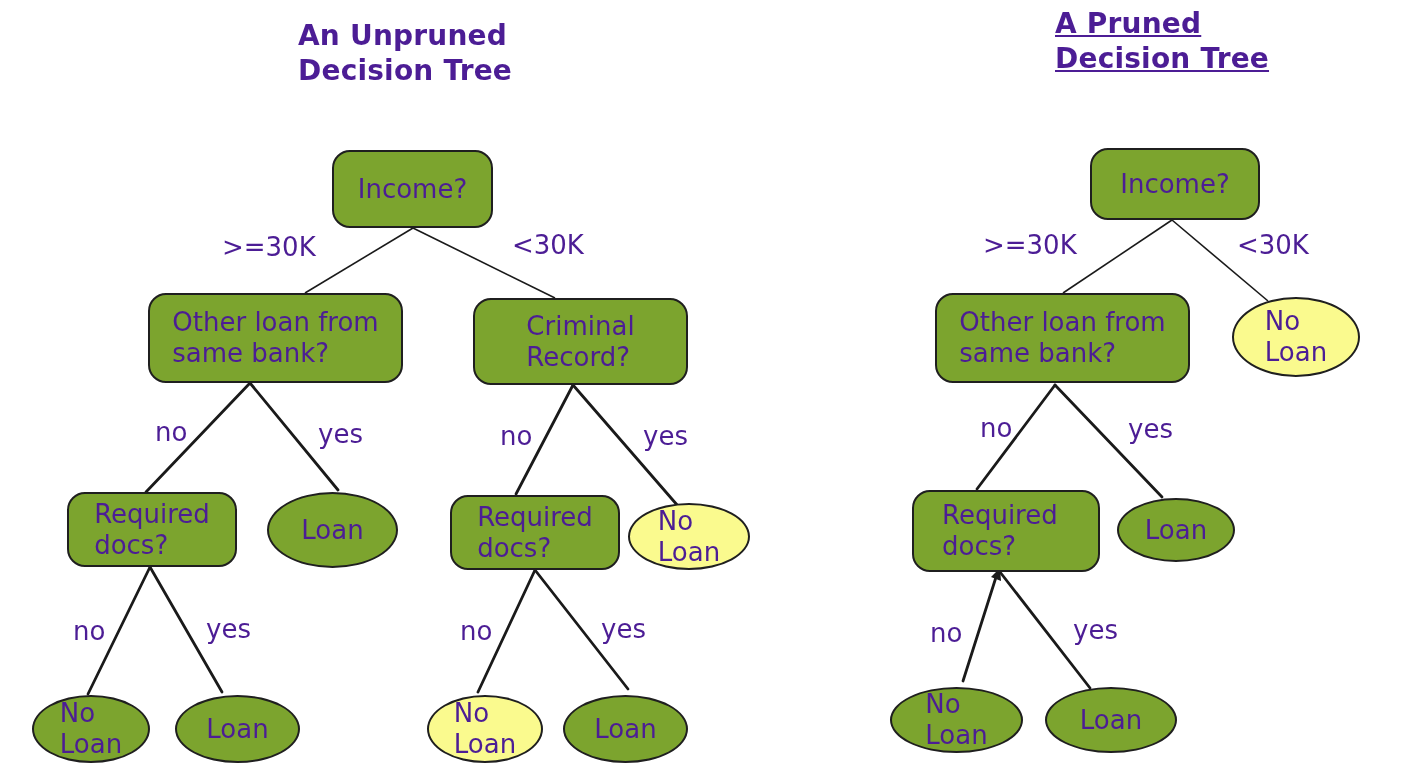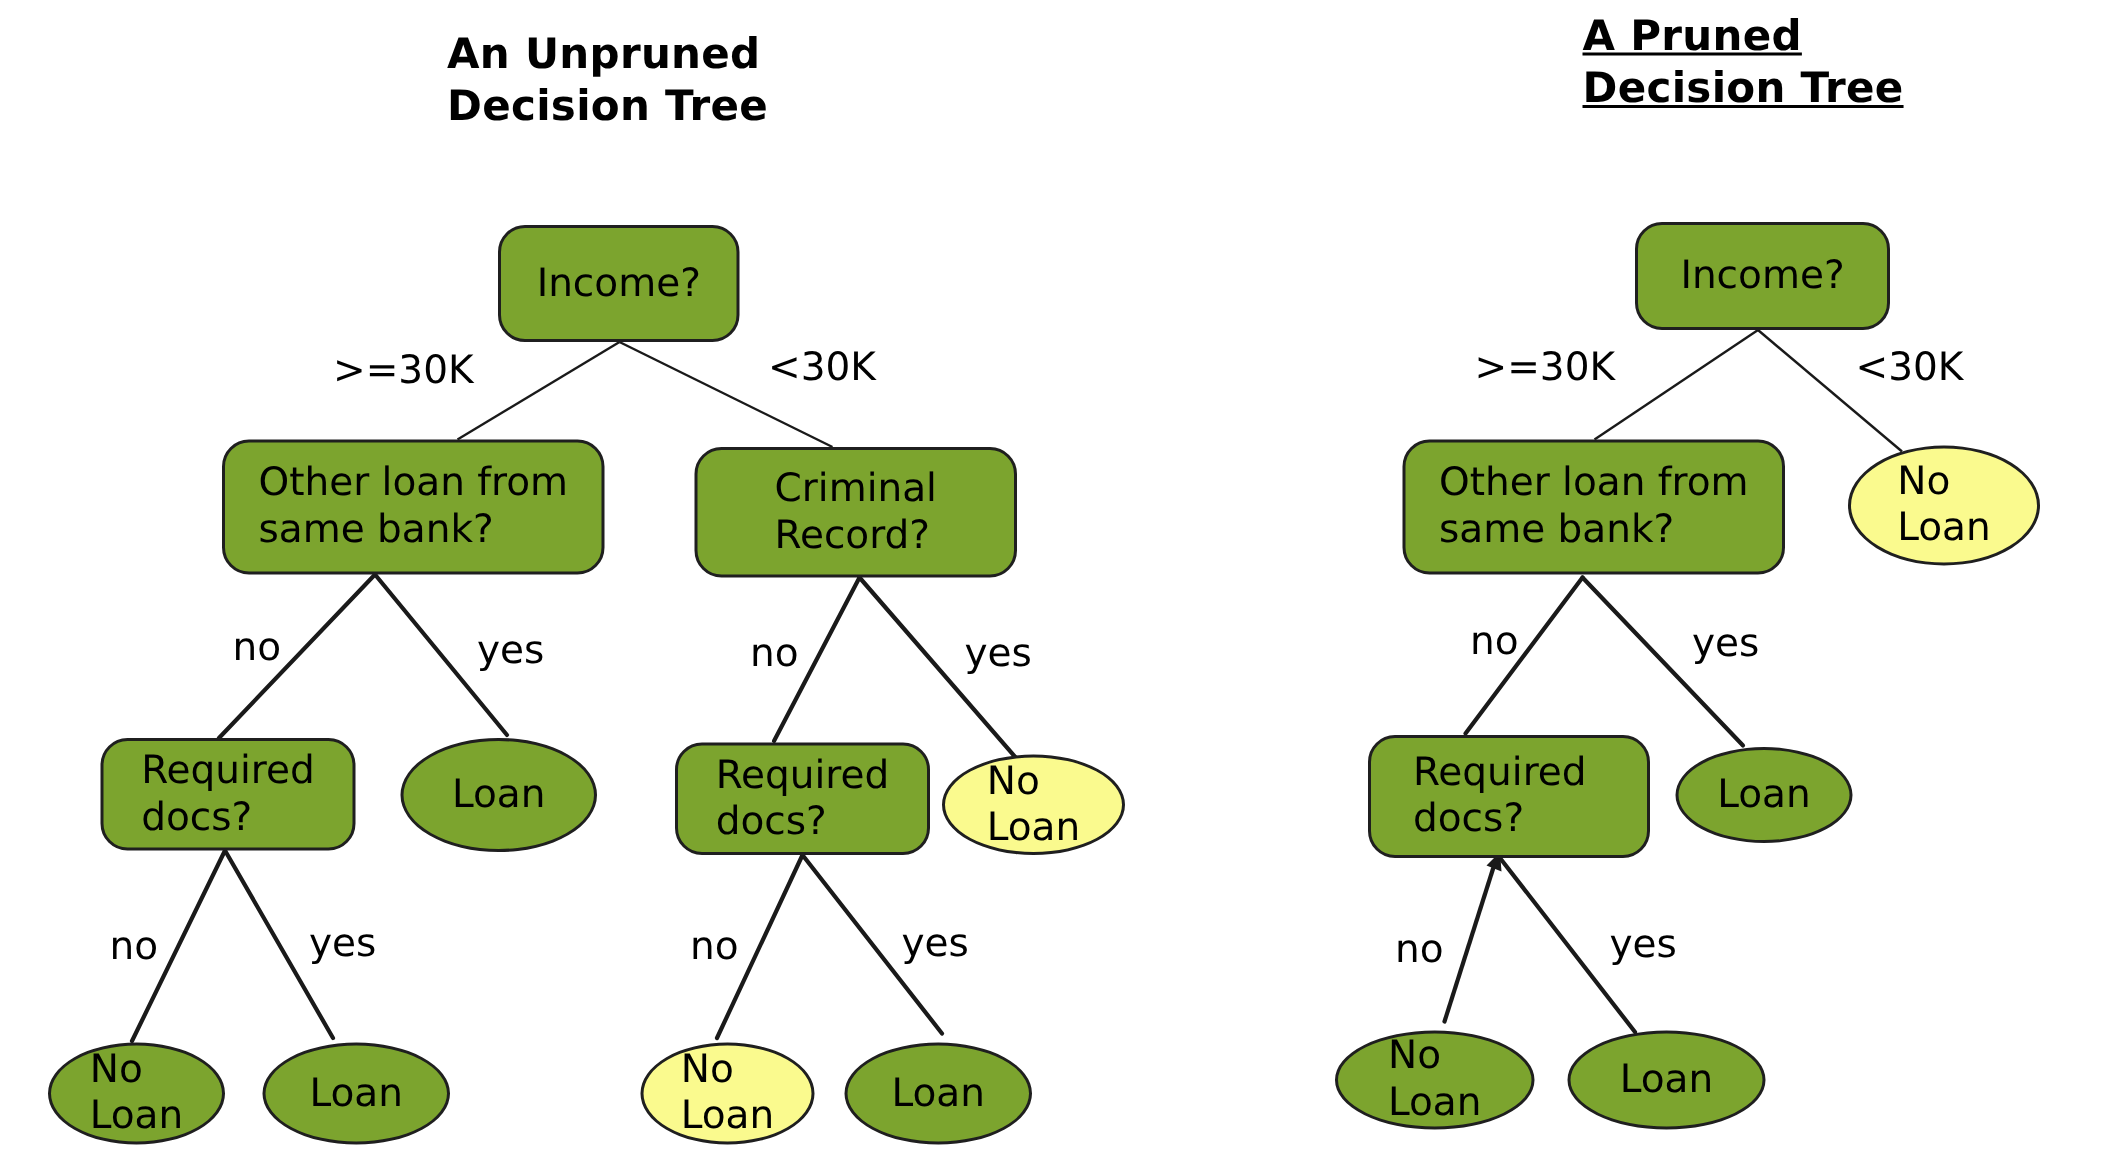--- a/index.html
+++ b/index.html
@@ -1,18 +1,18 @@
 <!DOCTYPE html>
 <html><head>
 <meta charset="utf-8">
 <style>
   html,body{margin:0;padding:0;background:#ffffff;}
   .canvas{
     position:relative;width:1414px;height:782px;background:#ffffff;
-    font-family:"DejaVu Sans","Liberation Sans",sans-serif;overflow:hidden;color:#000000;
+    font-family:"DejaVu Sans","Liberation Sans",sans-serif;overflow:hidden;color:#4c1d95;
   }
   svg.edges{position:absolute;left:0;top:0;width:1414px;height:782px;}
   .edge-thin{stroke:#1a1a1a;stroke-width:1.6;}
   .edge-thick{stroke:#1a1a1a;stroke-width:2.8;stroke-linecap:round;}
   .title{
     position:absolute;font-weight:bold;font-size:28px;line-height:35px;
     white-space:pre-line;letter-spacing:0.2px;
   }
   .node{
     position:absolute;display:flex;align-items:center;justify-content:center;
@@ -59,21 +59,21 @@
   <div class="title" style="left:1055px;top:6px;text-decoration:underline;">A Pruned
 Decision Tree</div>
 
   <div class="node rect green" style="left:332px;top:150px;width:161px;height:78px;">
     <span>Income?</span>
   </div>
   <div class="node rect green" style="left:148px;top:293px;width:255px;height:90px;">
     <span>Other loan from
 same bank?</span>
   </div>
-  <div class="node rect green" style="left:463px;top:298px;width:215px;height:87px;">
+  <div class="node rect green" style="left:473px;top:298px;width:215px;height:87px;">
     <span>Criminal
 Record?</span>
   </div>
   <div class="node rect green" style="left:67px;top:492px;width:170px;height:75px;">
     <span>Required
 docs?</span>
   </div>
   <div class="node ellipse green" style="left:267px;top:492px;width:131px;height:76px;">
     <span>Loan</span>
   </div>

